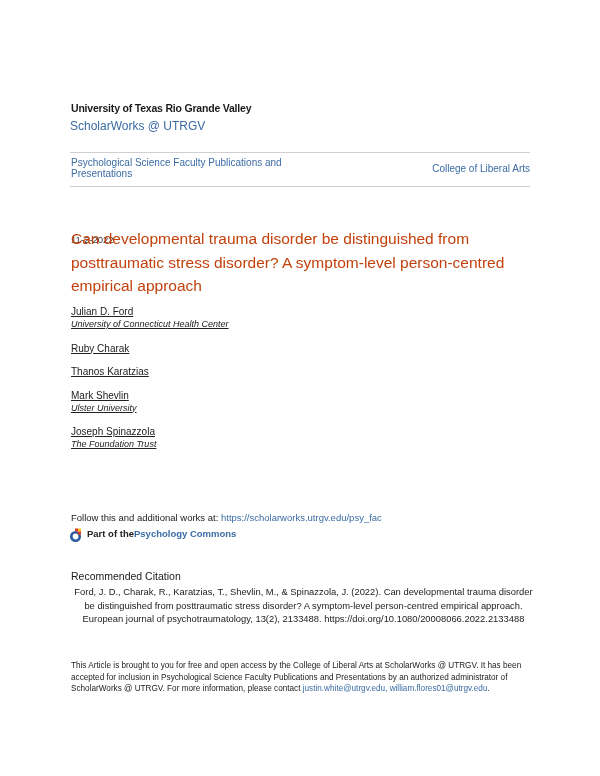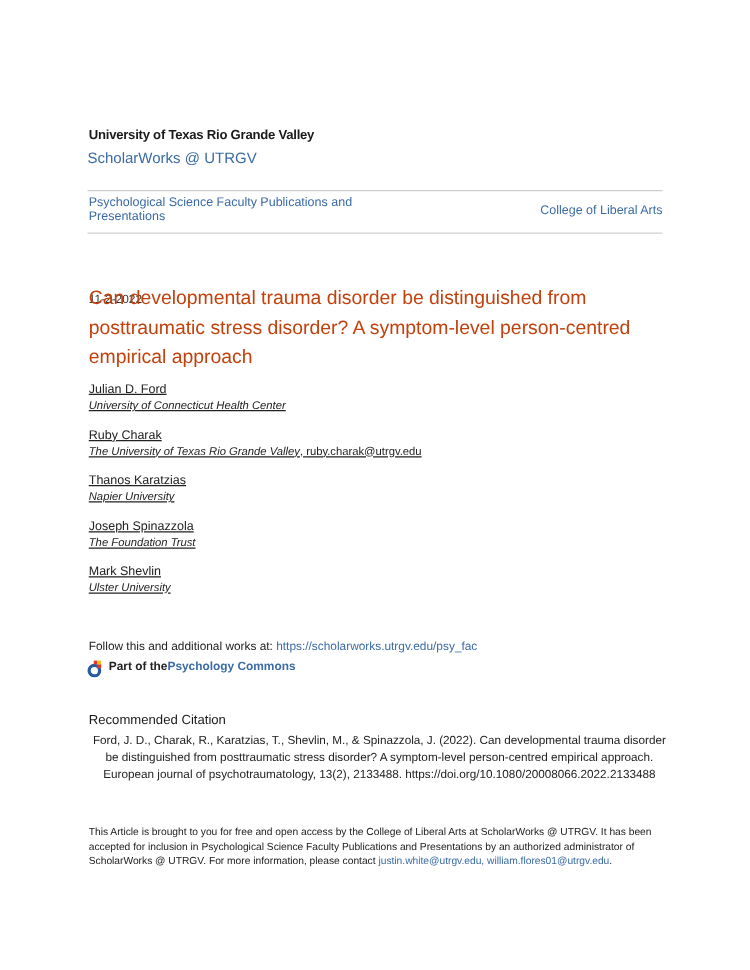--- a/index.html
+++ b/index.html
@@ -42,33 +42,31 @@
 <div class="abs date">11-2-2022</div>
 <div class="abs title">Can developmental trauma disorder be distinguished from posttraumatic stress disorder? A symptom-level person-centred empirical approach</div>
 
 <div class="abs authors">
   <div class="author">
     <div class="aname">Julian D. Ford</div>
     <div class="aff">University of Connecticut Health Center</div>
   </div>
   <div class="author">
     <div class="aname">Ruby Charak</div>
-    <div class="aff"><span>The University of Texas Rio Grande Valley</span><span class="email">, </span><span class="email">ruby.charak@utrgv.edu</span></div>
   </div>
   <div class="author">
     <div class="aname">Thanos Karatzias</div>
-    <div class="aff">Napier University</div>
+  </div>
+  <div class="author">
+    <div class="aname">Mark Shevlin</div>
+    <div class="aff">Ulster University</div>
   </div>
   <div class="author">
     <div class="aname">Joseph Spinazzola</div>
     <div class="aff">The Foundation Trust</div>
-  </div>
-  <div class="author">
-    <div class="aname">Mark Shevlin</div>
-    <div class="aff">Ulster University</div>
   </div>
 </div>
 
 <div class="abs follow">
   <span>Follow this and additional works at: </span><span class="link">https://scholarworks.utrgv.edu/psy_fac</span>
 </div>
 
 <div class="abs partof">
   <span class="icon">
     <svg width="14" height="14" viewBox="0 0 14 14">

